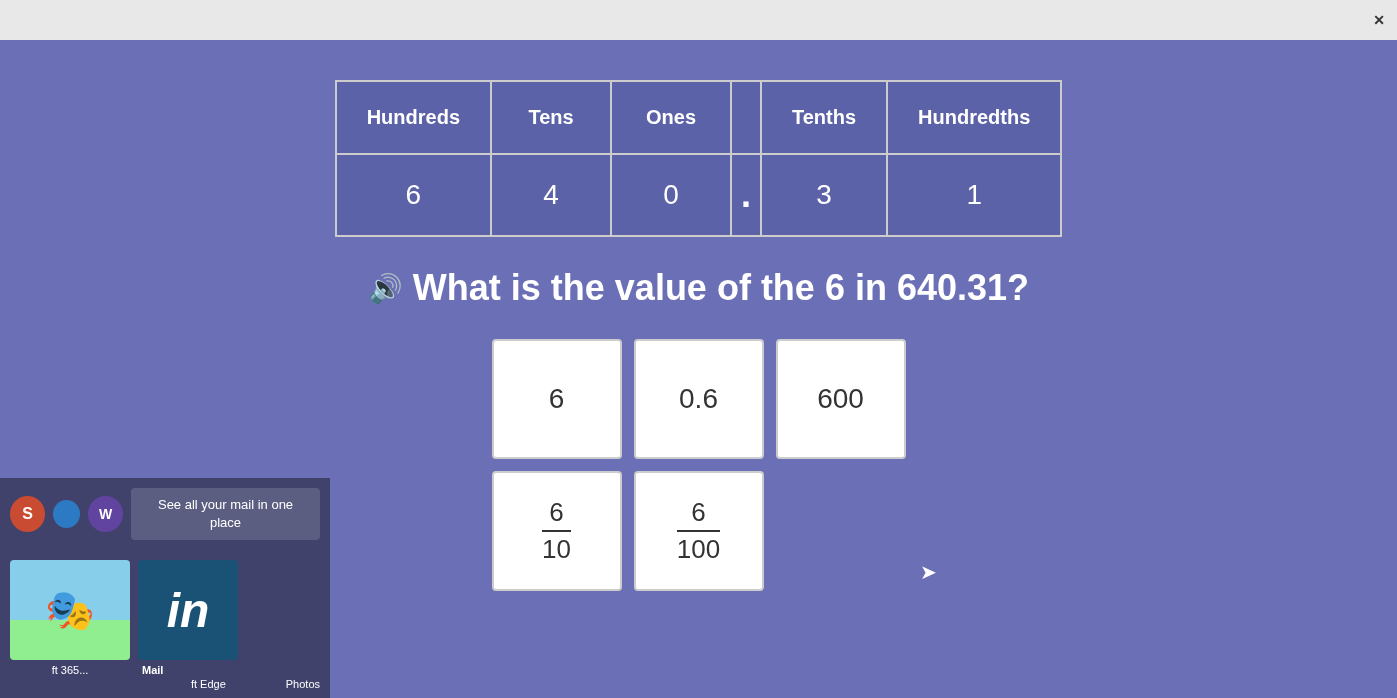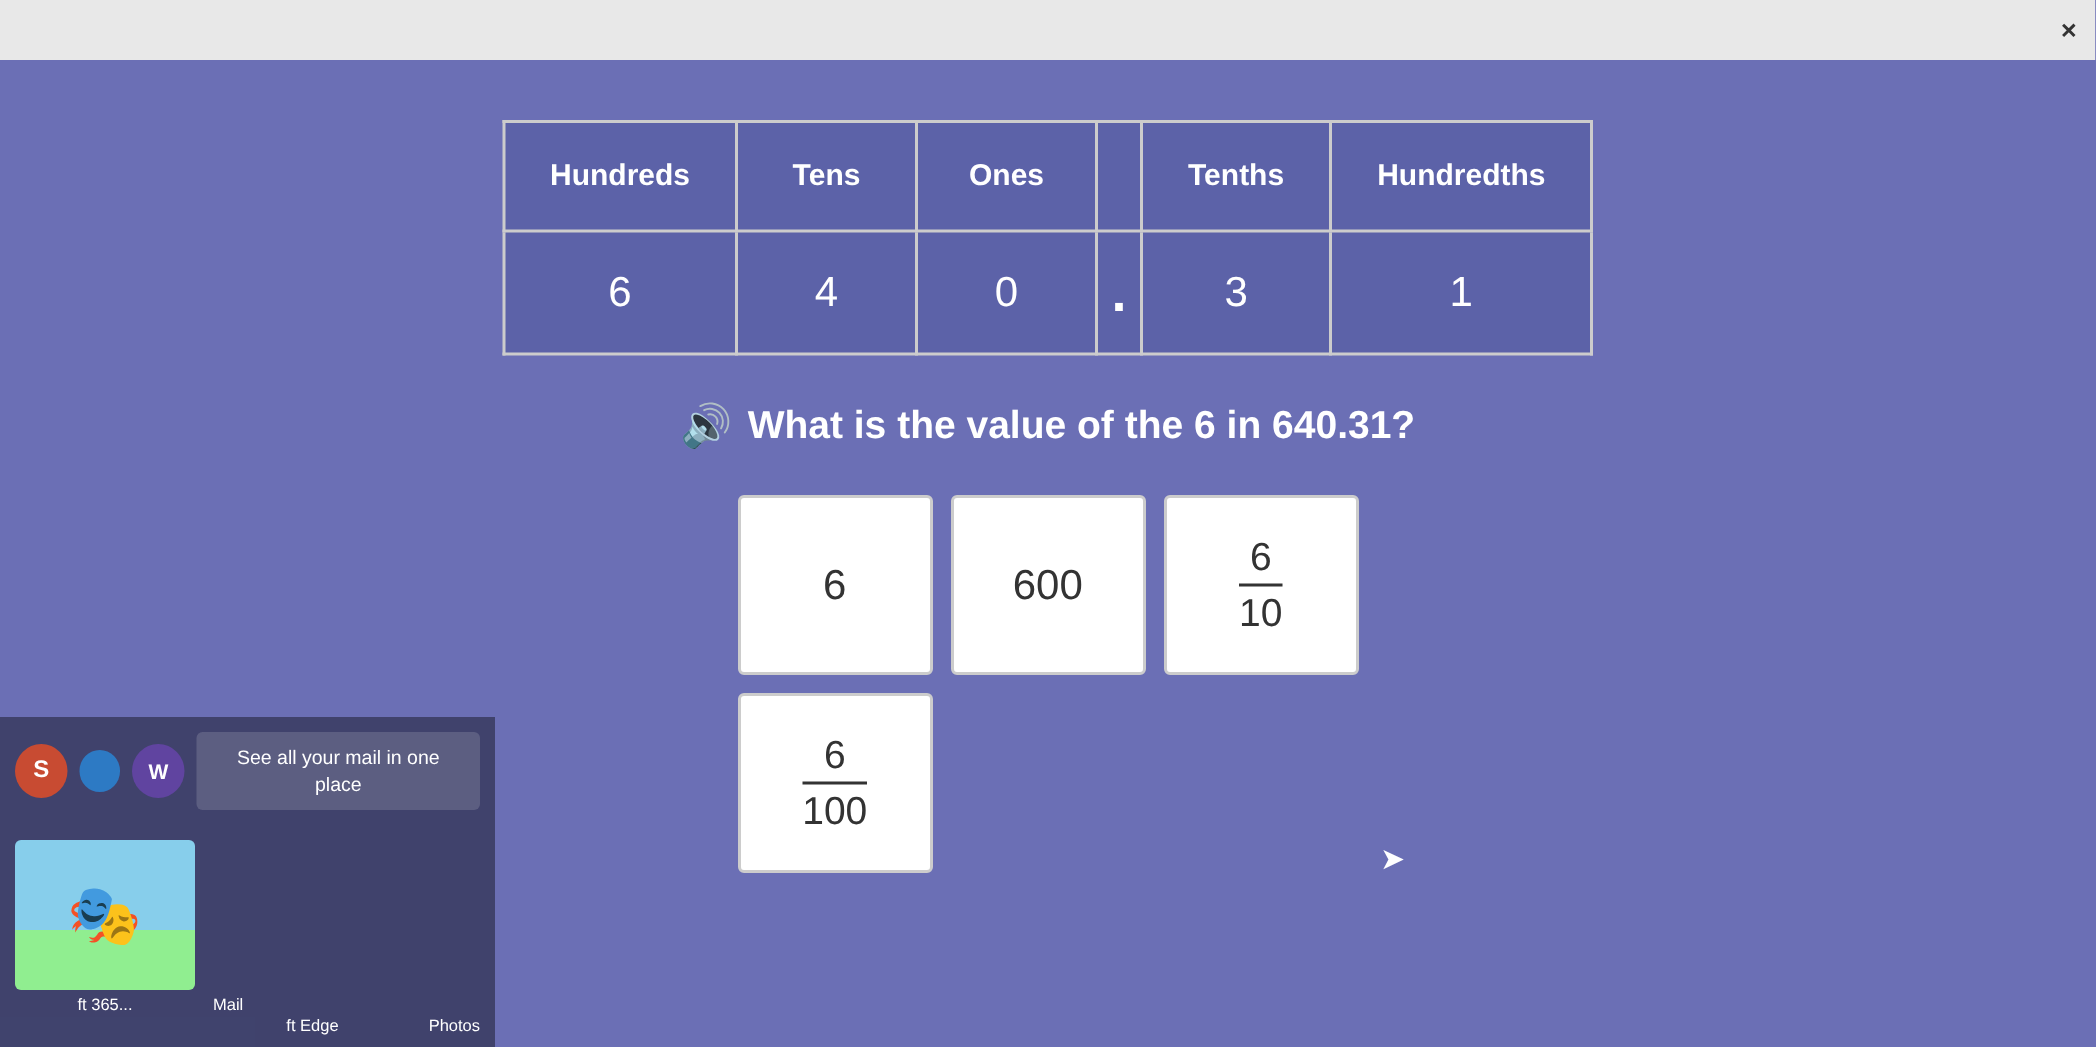--- a/index.html
+++ b/index.html
@@ -93,21 +93,21 @@
       gap: 10px;
       margin-bottom: 30px;
     }
 
     #speaker-icon {
       font-size: 28px;
       color: white;
     }
 
     #question-text {
-      font-size: 26px;
+      font-size: 36px;
       font-weight: bold;
       color: white;
     }
 
     
     #answers-grid {
       display: grid;
       grid-template-columns: repeat(3, 130px);
       grid-template-rows: repeat(2, 120px);
       gap: 12px;
@@ -280,20 +280,23 @@
     <span id="question-text">
       <strong>What is the value of the <span style="font-style:normal;">6</span> in 640.31?</strong>
     </span>
   </div>
 
   <div id="answers-grid">
 
     <div class="answer-btn">
       <span>6</span>
     </div>
+    <div class="answer-btn">
+      <span>0.6</span>
+    </div>
 
     <div class="answer-btn">
       <span>600</span>
     </div>
     <div class="answer-btn">
       <div class="fraction">
         <div class="numerator">6</div>
         <div class="denominator">10</div>
       </div>
     </div>
@@ -313,22 +316,25 @@
   <div id="taskbar-icons">
     <div class="taskbar-icon icon-s">S</div>
     <div class="taskbar-icon icon-o" style="background:#2d7ac4;"></div>
     <div class="taskbar-icon icon-w" style="background:#6044a0; color:white; font-size:14px;">W</div>
     <div id="mail-notification">
       <span>See all your mail in one place</span>
     </div>
   </div>
   <div id="taskbar-bottom">
     <div id="mickey">🎭</div>
+    <div id="linkedin-thumb">
+      <span style="font-style:italic;">in</span>
+    </div>
   </div>
   <div id="taskbar-labels">
     <span class="taskbar-label">ft 365...</span>
-    <span style="color:white; font-size:11px; margin-left:4px;">Mail</span>
+    <span style="color:white; font-size:11px; margin-left:4px;font-weight:bold;">Mail</span>
   </div>
   <div style="display:flex; gap:60px; font-size:11px; color:white; margin-top:2px;justify-content:flex-end;">
     <span>ft Edge</span>
     <span>Photos</span>
   </div>
 </div>
 
 </body></html>

